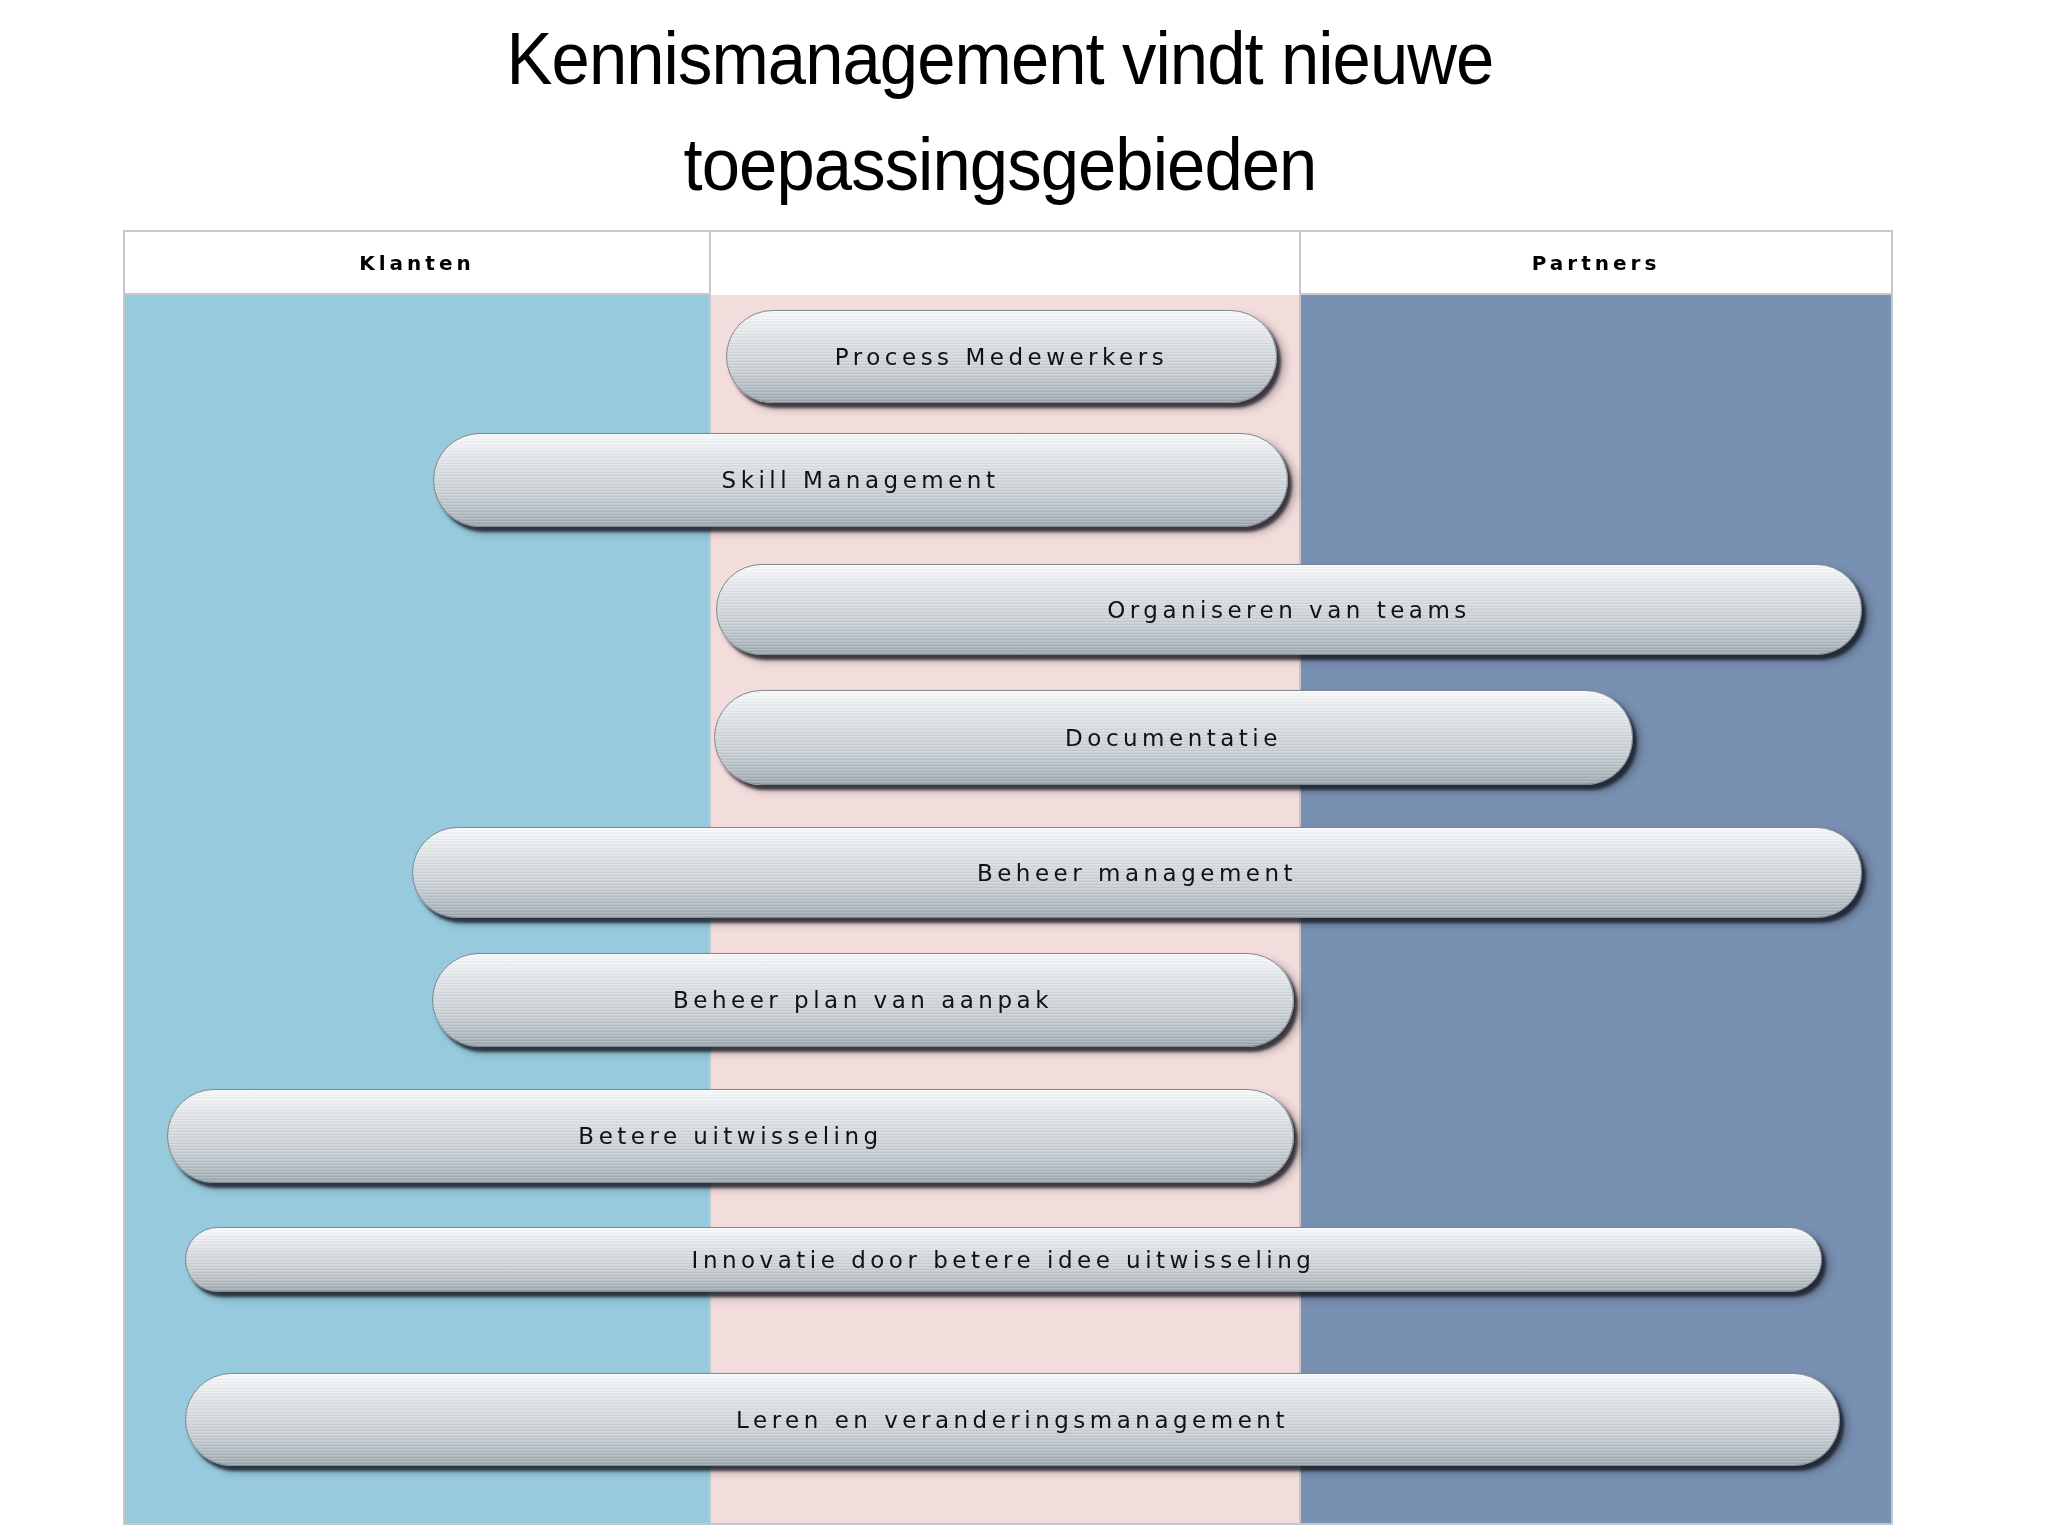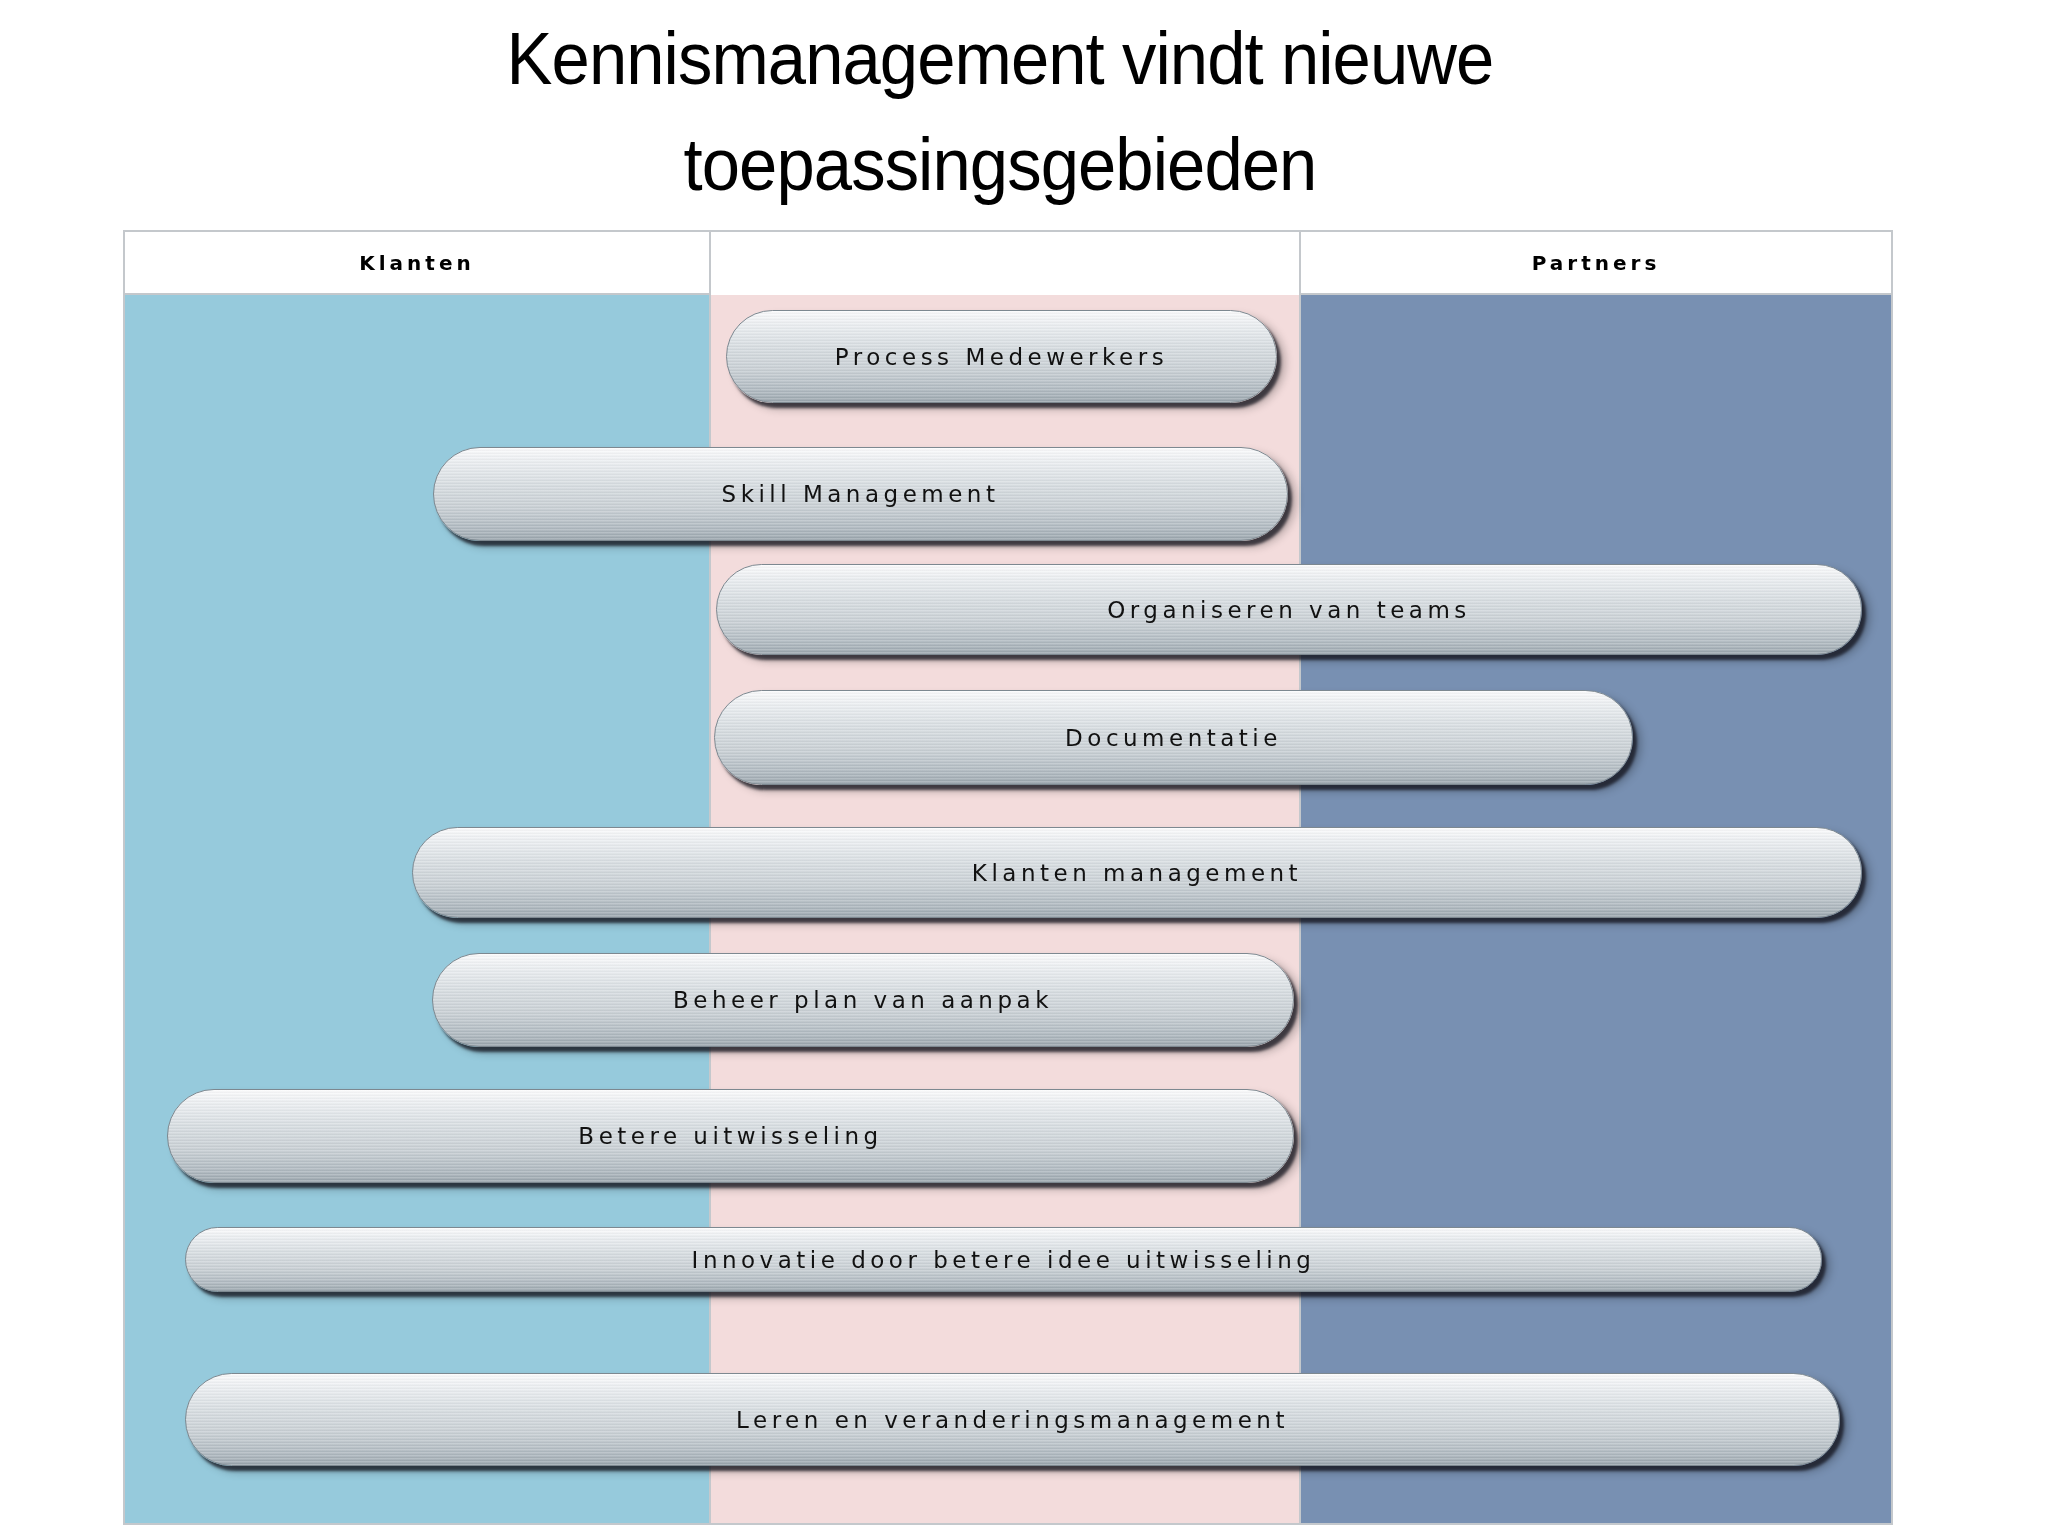--- a/index.html
+++ b/index.html
@@ -70,20 +70,20 @@
   <div class="col col-medewerkers">
     <div class="col-body"></div>
   </div>
   <div class="col col-partners">
     <div class="col-header">Partners</div>
     <div class="col-body"></div>
   </div>
 </div>
 
 <div class="pill" style="left:726px; top:310px; width:551px; height:93px;">Process Medewerkers</div>
-<div class="pill" style="left:433px; top:447px; width:855px; height:94px;">Skill Management</div>
+<div class="pill" style="left:433px; top:433px; width:855px; height:94px;">Skill Management</div>
 <div class="pill" style="left:716px; top:564px; width:1146px; height:91px;">Organiseren van teams</div>
 <div class="pill" style="left:714px; top:690px; width:919px; height:95px;">Documentatie</div>
-<div class="pill" style="left:412px; top:827px; width:1450px; height:91px;">Klanten management</div>
+<div class="pill" style="left:412px; top:827px; width:1450px; height:91px;">Beheer management</div>
 <div class="pill" style="left:432px; top:953px; width:862px; height:94px;">Beheer plan van aanpak</div>
 <div class="pill" style="left:167px; top:1089px; width:1127px; height:94px;">Betere uitwisseling</div>
 <div class="pill" style="left:185px; top:1227px; width:1637px; height:65px;">Innovatie door betere idee uitwisseling</div>
 <div class="pill" style="left:185px; top:1373px; width:1655px; height:93px;">Leren en veranderingsmanagement</div>
 
 </body></html>

